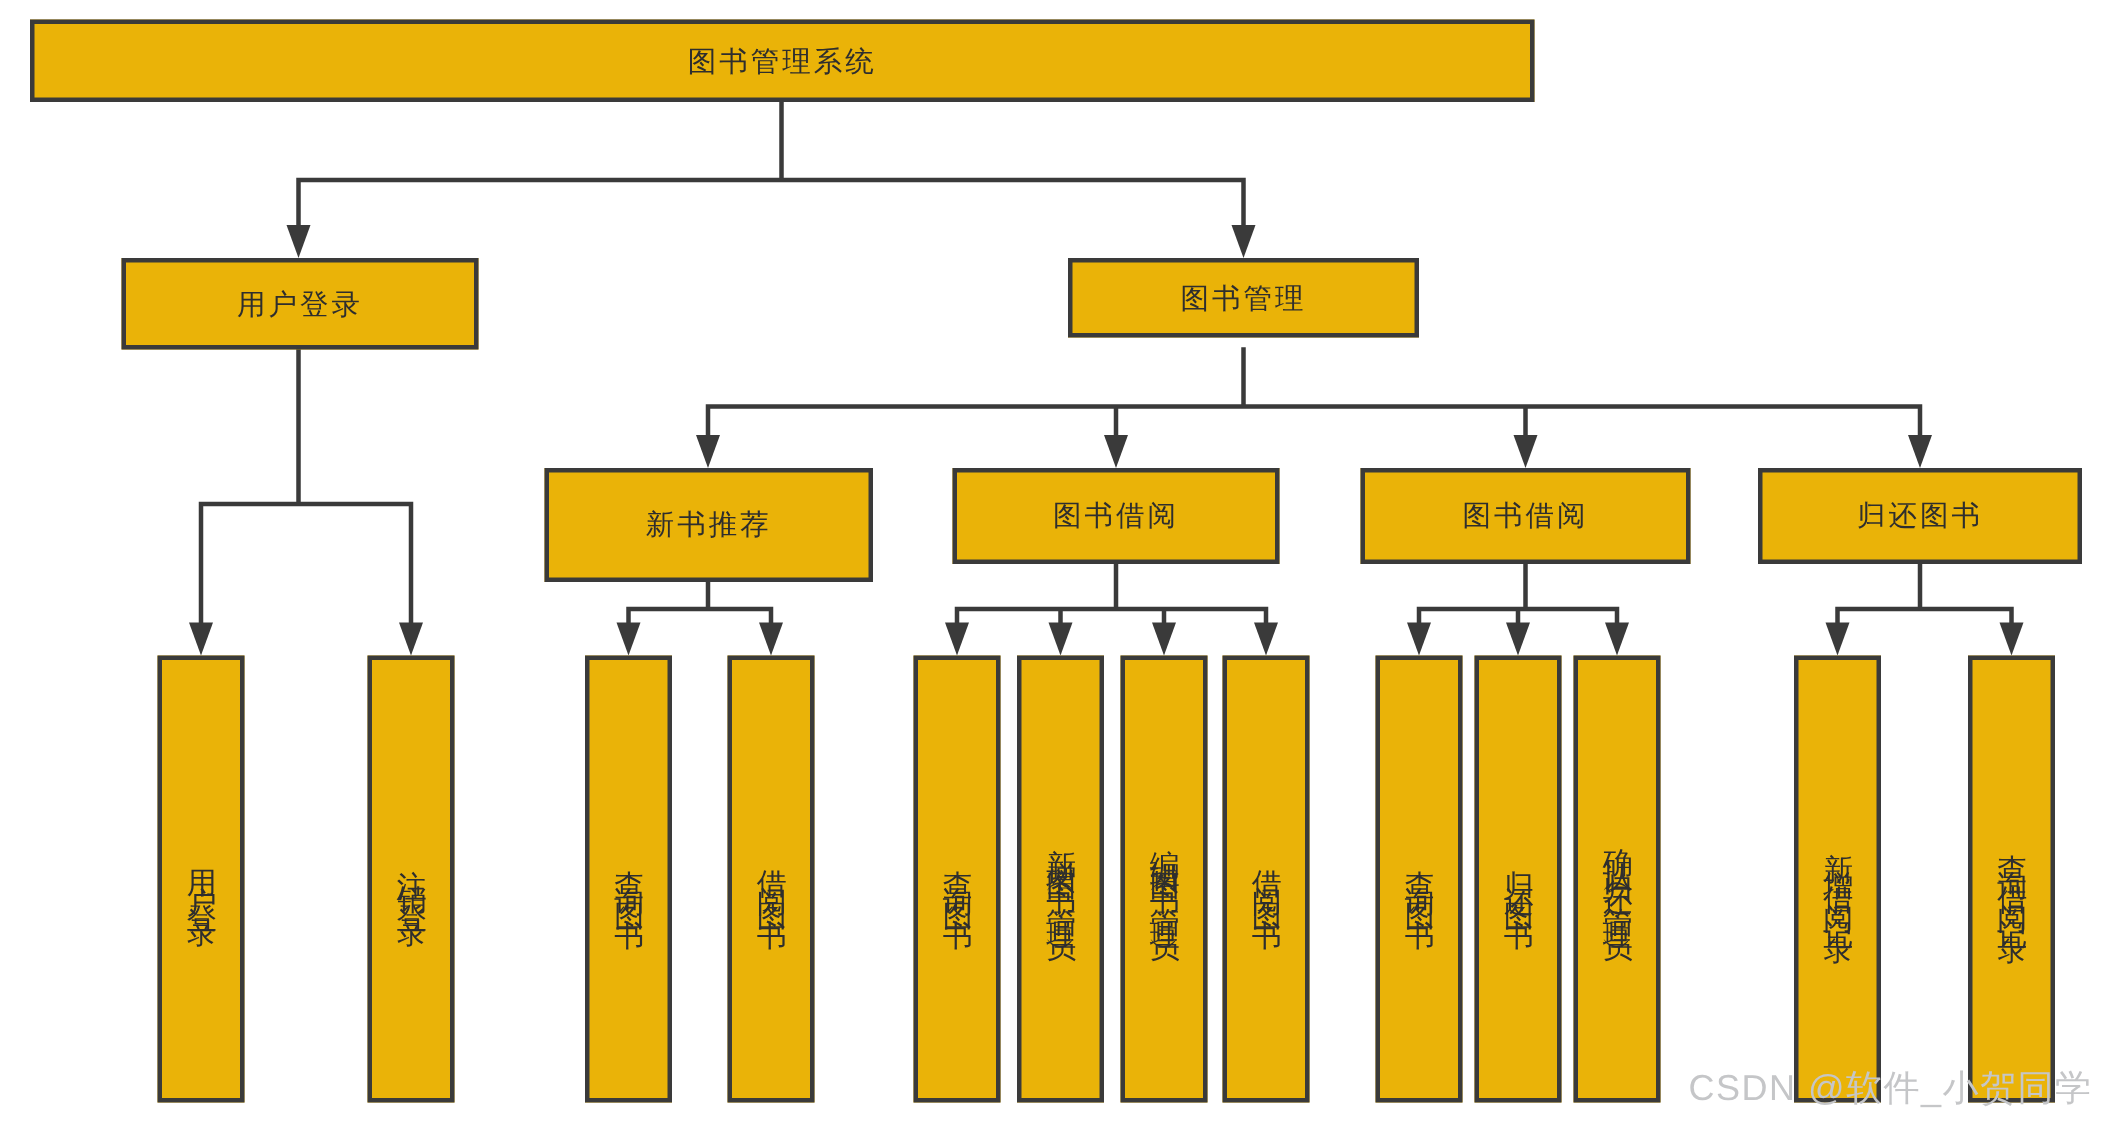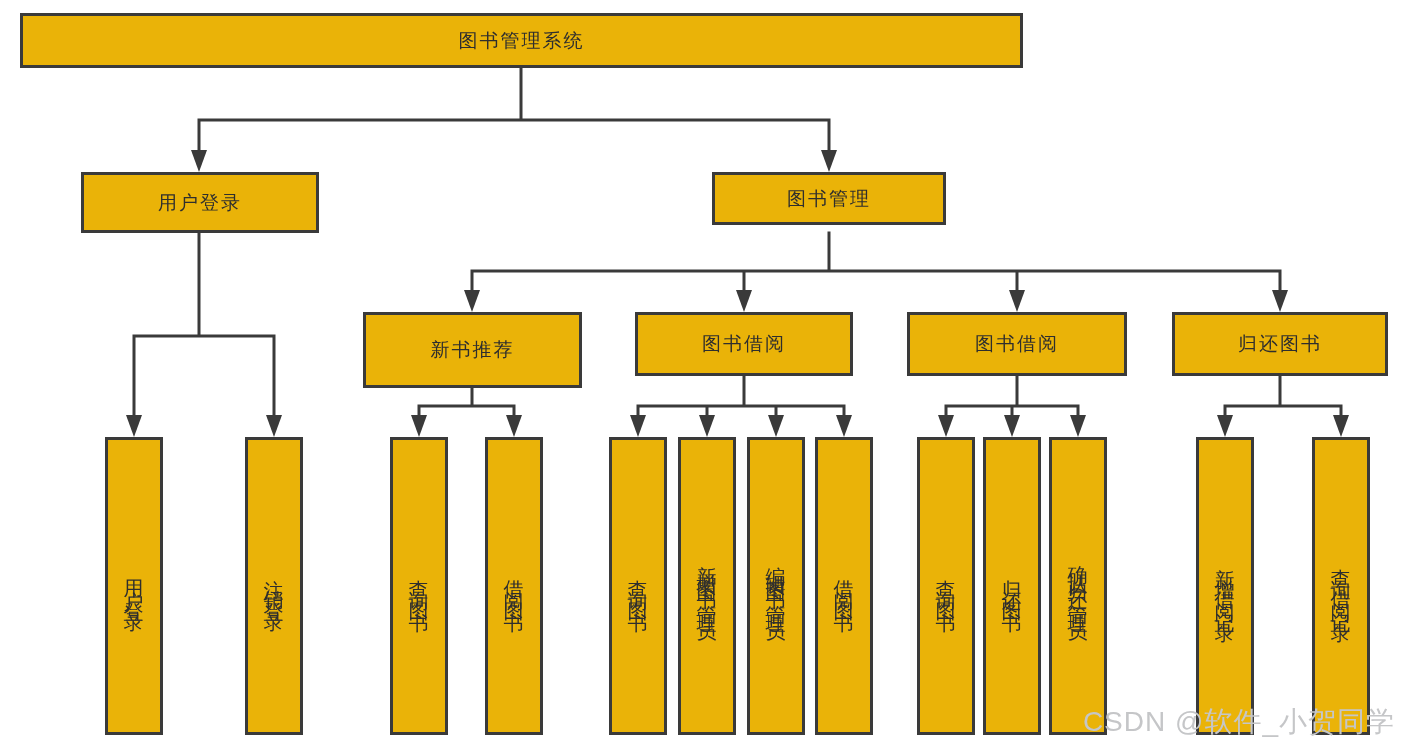--- a/index.html
+++ b/index.html
@@ -38,21 +38,21 @@
     writing-mode:vertical-rl;
     text-orientation:mixed;
     letter-spacing:11px;
     line-height:1;
   }
   .v.tight{letter-spacing:8px;}
   .watermark{
     position:absolute;
     right:10px;
     bottom:6px;
-    font-size:28px;
+    font-size:24px;
     color:var(--wm);
     letter-spacing:1px;
     white-space:nowrap;
   }
 </style>
 </head>
 <body>
 
 <div id="stage">
 

